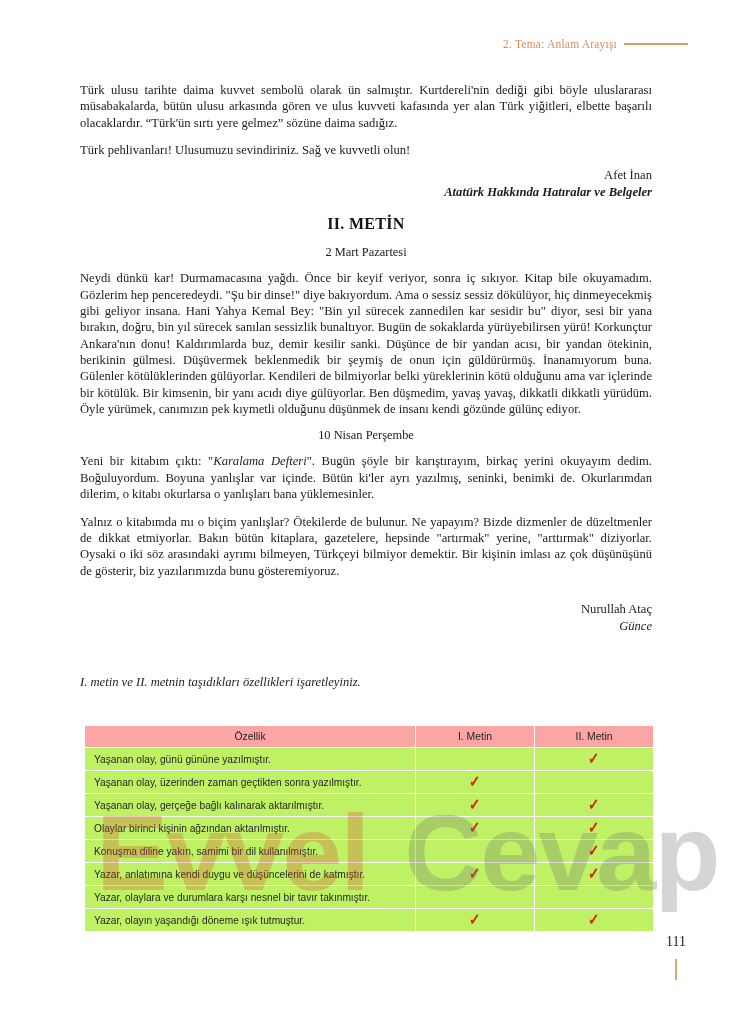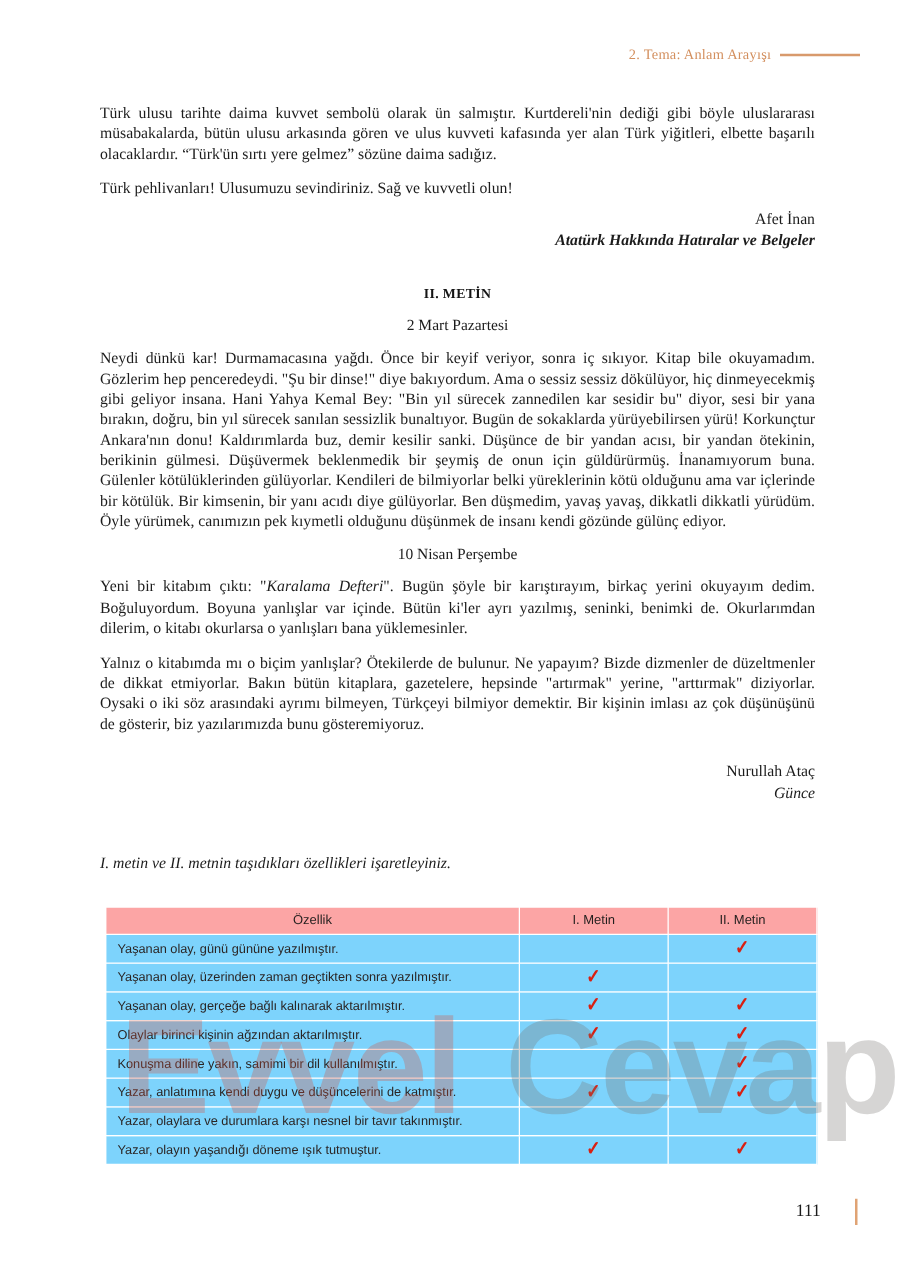--- a/index.html
+++ b/index.html
@@ -74,23 +74,23 @@
   .sign-work {
     font-size: 12.6px;
     color: #1c1c1c;
     font-style: italic;
     font-weight: bold;
     line-height: 18px;
   }
   .sign-work.plain { font-weight: normal; }
 
   .metin-title {
-    margin: 28px 0 12px 0;
+    margin: 14px 0 12px 0;
     text-align: center;
-    font-size: 11px;
+    font-size: 16px;
     font-weight: bold;
     letter-spacing: .3px;
     color: #151515;
   }
 
   .date-line {
     margin: 0 0 10px 0;
     font-size: 12.4px;
     color: #1c1c1c;
     text-align: center;
@@ -145,21 +145,21 @@
     font-size: 10.4px;
     font-weight: normal;
     height: 21px;
     padding: 0;
     text-align: center;
     border: 1px solid #ffffff;
   }
   table.feat th.c-feature { width: 330px; }
   table.feat th.c-mark { width: 118px; }
   table.feat td {
-    background: #7dd3fc;
+    background: #bef264;
     border: 1px solid #ffffff;
     height: 22px;
     padding: 0 0 0 9px;
     font-size: 10.2px;
     color: #2a2524;
     vertical-align: middle;
   }
   table.feat td.mark {
     text-align: center;
     padding: 0;
@@ -174,21 +174,22 @@
   }
   .check.hidden { visibility: hidden; }
 
   
   .folio {
     position: absolute;
     right: 46px;
     bottom: 44px;
     display: flex;
     align-items: center;
-    gap: 27px;
+    gap: 9px;
+    flex-direction: column;
   }
   .folio-num {
     font-family: "Liberation Serif", serif;
     font-size: 14px;
     color: #1c1c1c;
   }
   .folio-bar {
     display: block;
     width: 2.4px;
     height: 21px;

